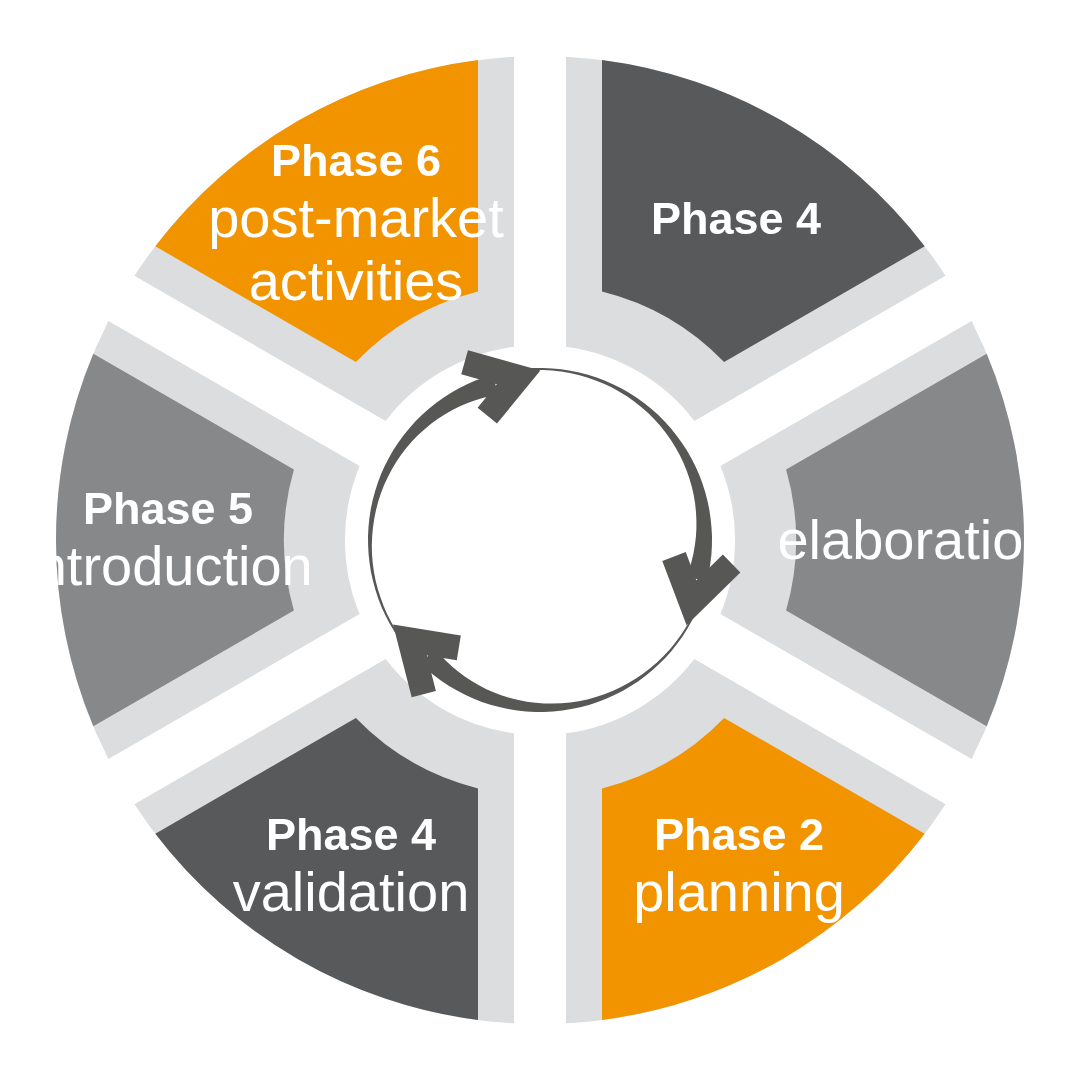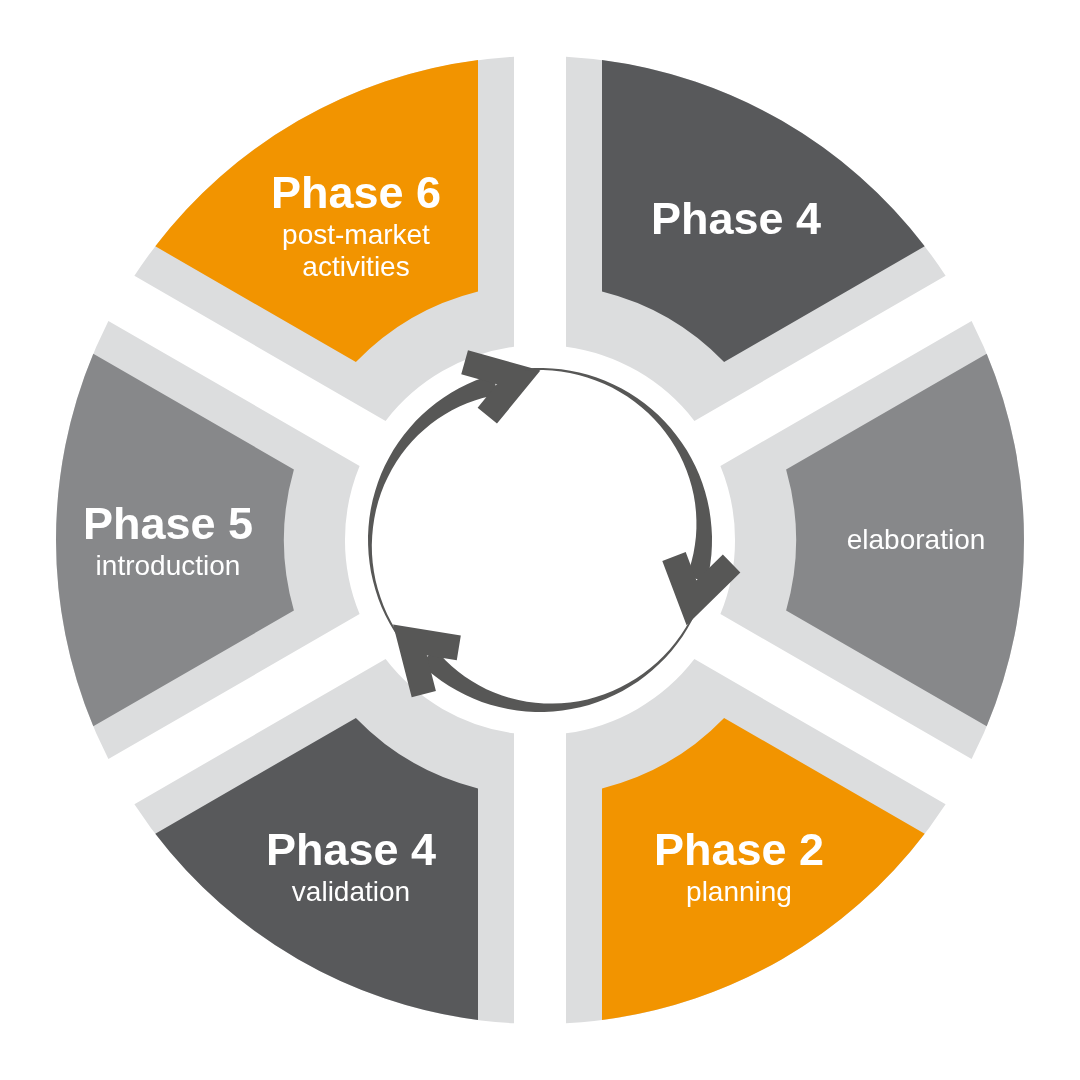--- a/index.html
+++ b/index.html
@@ -23,21 +23,21 @@
   .phase-title {
     font-family: Liberation Sans, sans-serif;
     font-weight: 700;
     font-size: 45px;
     line-height: 1.16;
     letter-spacing: 0px;
   }
   .phase-sub {
     font-family: "Liberation Sans", sans-serif;
     font-weight: 400;
-    font-size: 28px;
+    font-size: 56px;
     line-height: 1.12;
   }
 </style>
 </head>
 <body>
 
 <div class="canvas">
 
   <svg id="diagram-svg" width="1080" height="1080" viewBox="0 0 1080 1080">
 

